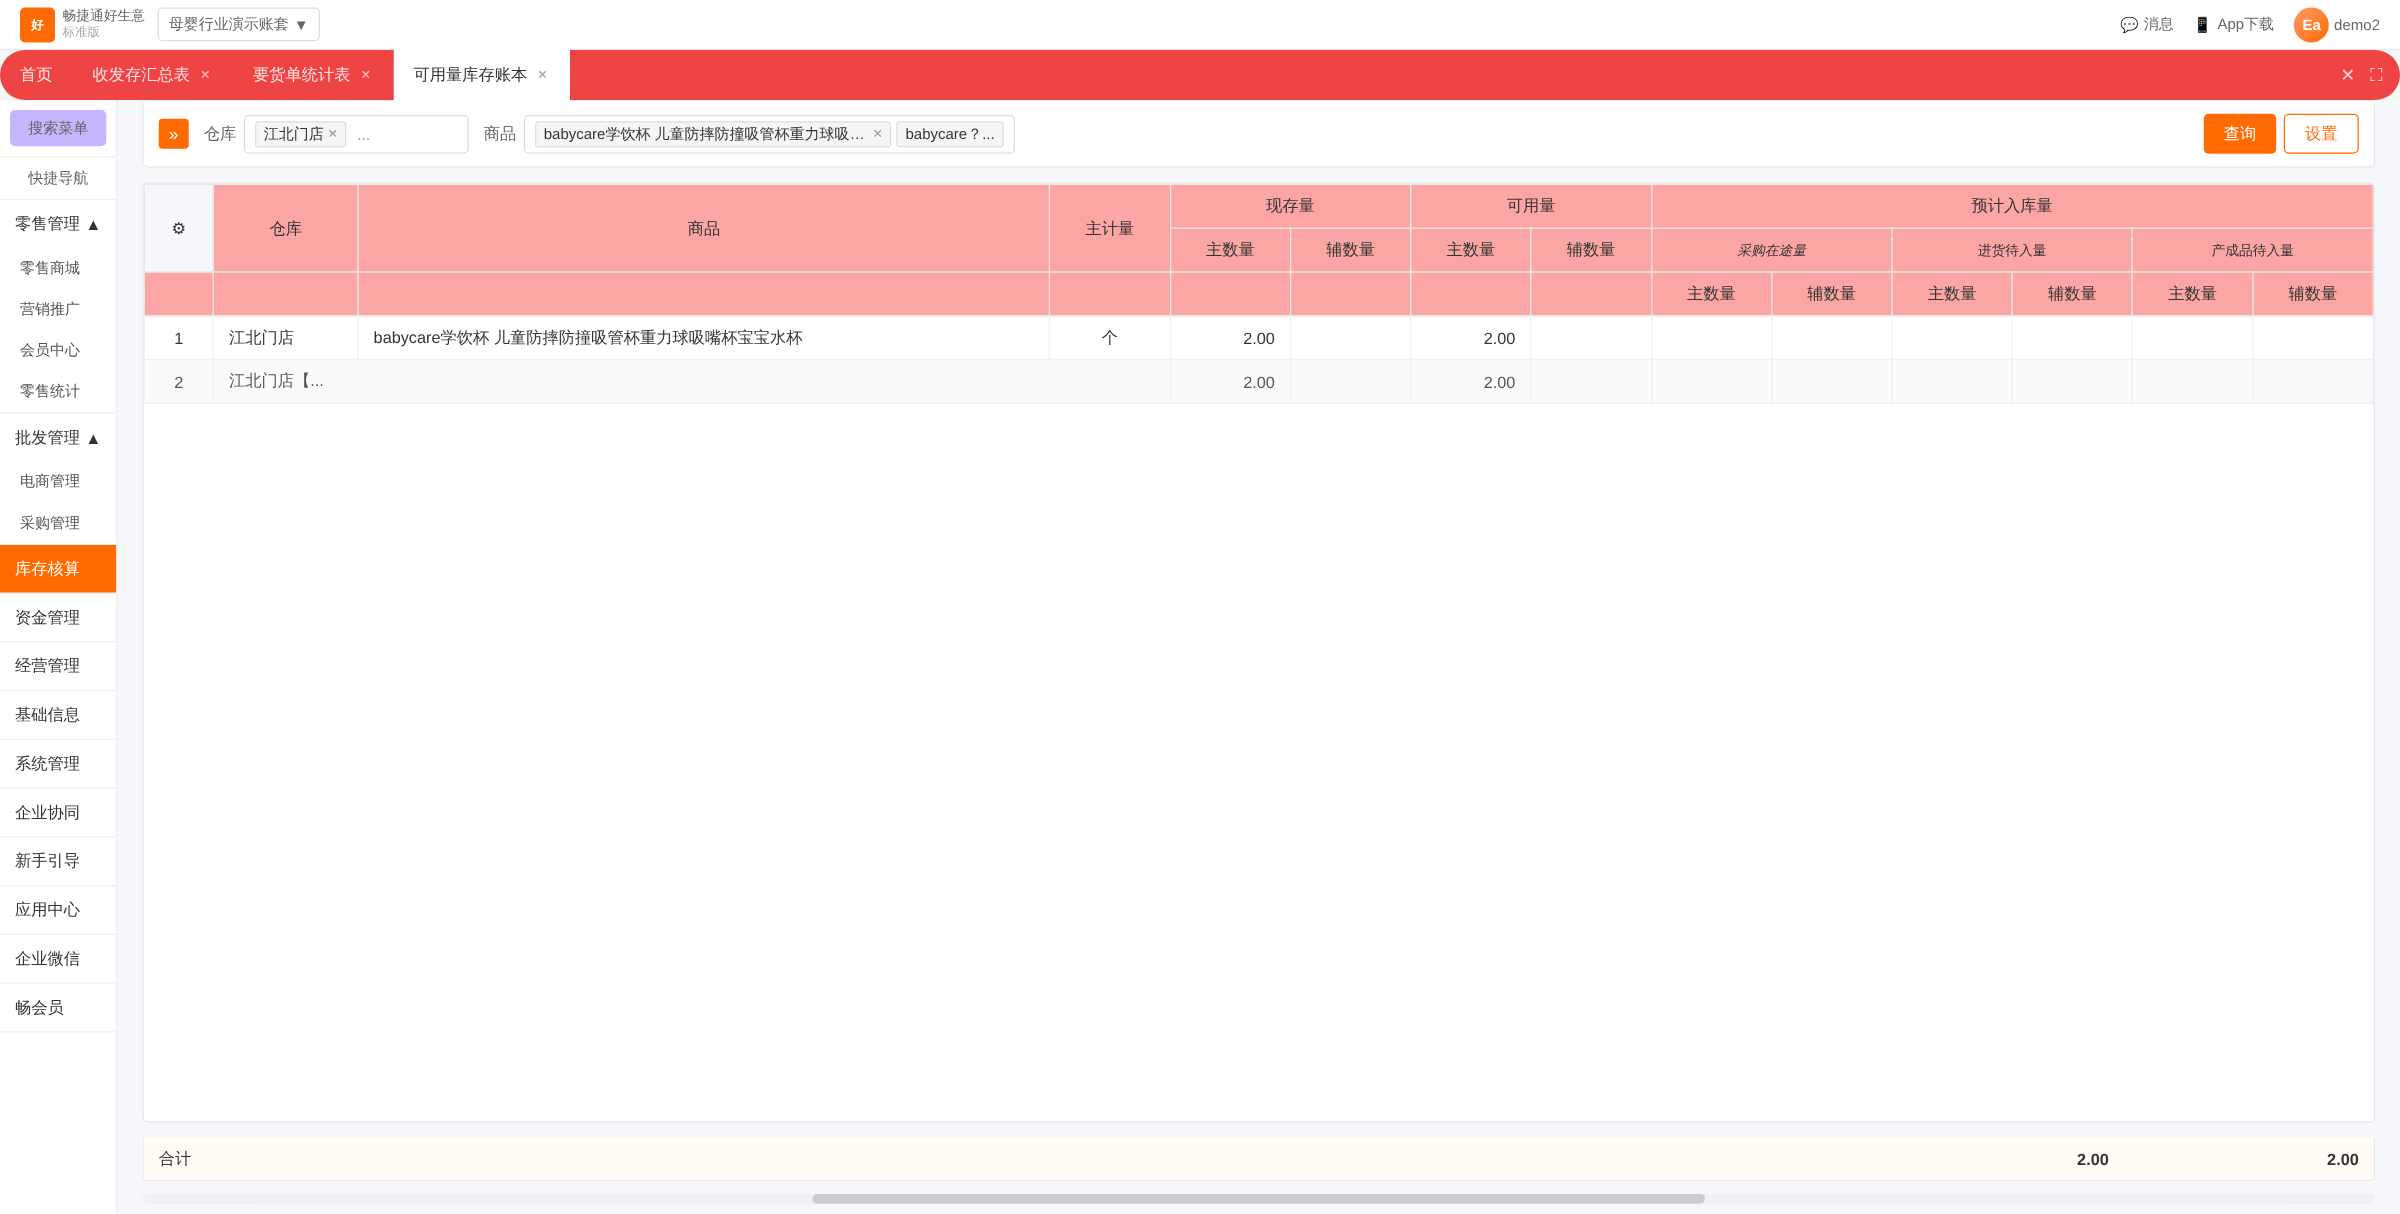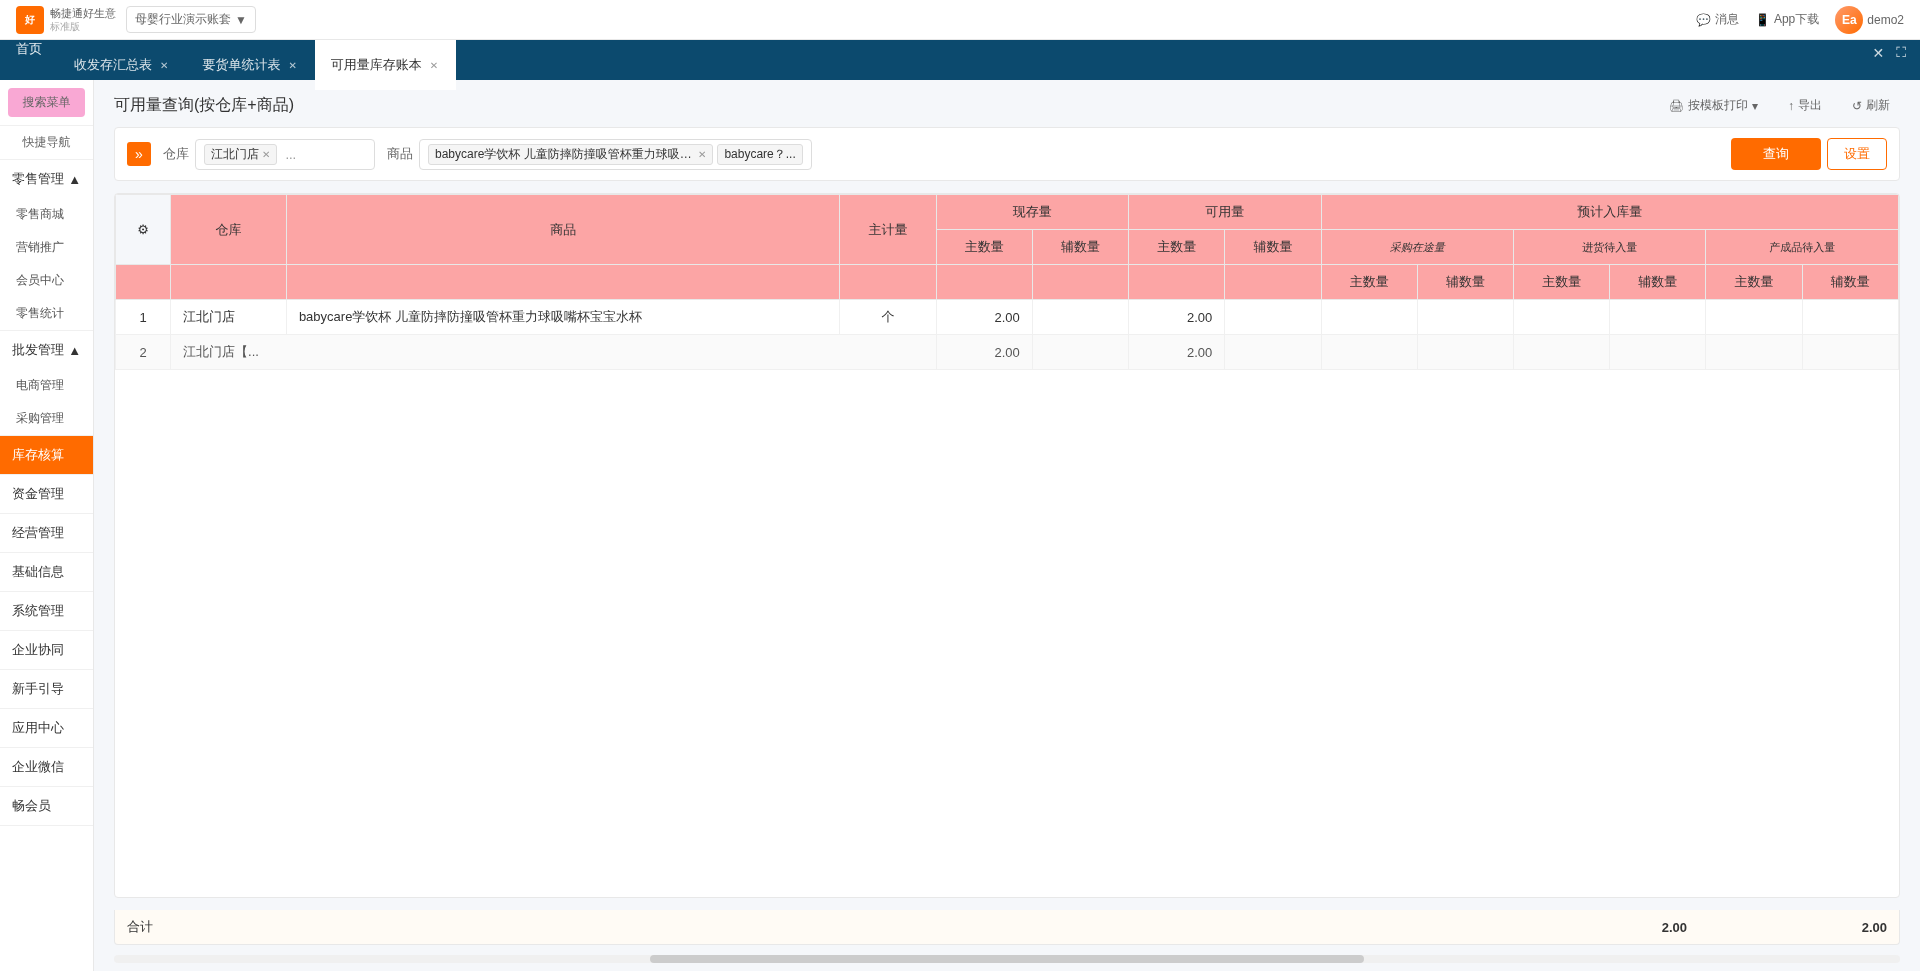--- a/index.html
+++ b/index.html
@@ -76,25 +76,26 @@
       display: flex;
       align-items: center;
       justify-content: center;
       color: white;
       font-size: 12px;
       font-weight: bold;
     }
 
     
     .nav-tabs {
-      background: #0c4a6e;
+      background: #ef4444;
       height: 40px;
       display: flex;
-      align-items: flex-start;
+      align-items: center;
       flex-shrink: 0;
+      border-radius: 20px;
     }
     .nav-tab {
       display: flex;
       align-items: center;
       padding: 16px 16px;
       color: rgba(255,255,255,0.85);
       font-size: 13px;
       cursor: pointer;
       gap: 6px;
       white-space: nowrap;
@@ -150,21 +151,21 @@
       flex-shrink: 0;
       overflow-y: auto;
     }
     .sidebar-search {
       padding: 8px;
       border-bottom: 1px solid #f0f0f0;
     }
     .sidebar-search-btn {
       width: 100%;
       padding: 6px;
-      background: #f9a8d4;
+      background: #c4b5fd;
       border: none;
       border-radius: 4px;
       font-size: 12px;
       color: #666;
       cursor: pointer;
       text-align: center;
     }
     .sidebar-nav-btn {
       padding: 8px;
       text-align: center;
@@ -312,21 +313,21 @@
     .filter-actions {
       margin-left: auto;
       display: flex;
       gap: 6px;
     }
     .btn-query {
       background: #ff6b00;
       color: white;
       border: none;
       border-radius: 4px;
-      padding: 6px 32px;
+      padding: 6px 16px;
       font-size: 13px;
       cursor: pointer;
       margin-left: 22px;
     }
     .btn-settings {
       background: #fff;
       color: #ff6b00;
       border: 1px solid #ff6b00;
       border-radius: 4px;
       padding: 6px 16px;
@@ -569,38 +570,20 @@
 
     <div class="sidebar-group">
       <div class="sidebar-group-title">
         <span>畅会员</span>
       </div>
     </div>
   </div>
 
   <div class="content-area">
 
-    <div class="page-header">
-      <h2 class="page-title">可用量查询(按仓库+商品)</h2>
-      <div class="page-actions">
-        <button class="page-action-btn">
-          <span>🖨</span>
-          <span>按模板打印</span>
-          <span>▾</span>
-        </button>
-        <button class="page-action-btn">
-          <span>↑</span>
-          <span>导出</span>
-        </button>
-        <button class="page-action-btn">
-          <span>↺</span>
-          <span>刷新</span>
-        </button>
-      </div>
-    </div>
 
     <div class="filter-bar">
       <button class="filter-expand-btn">
         <span>»</span>
       </button>
       <div class="filter-field">
         <span class="filter-label">仓库</span>
         <div class="filter-value-box">
           <span class="filter-tag">
             <span>江北门店</span>

